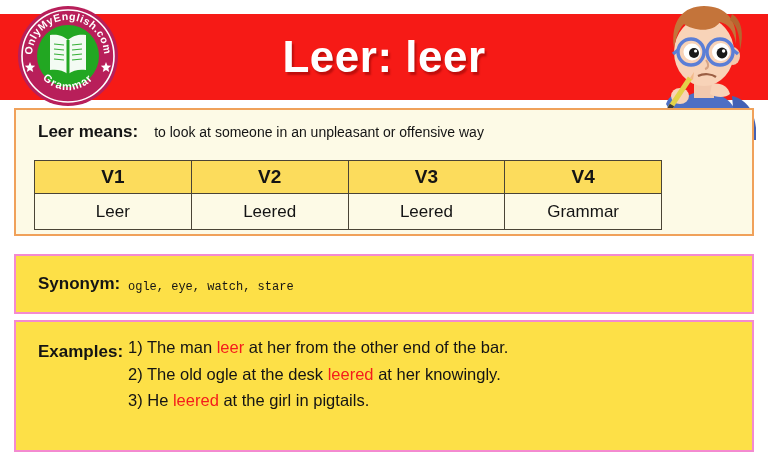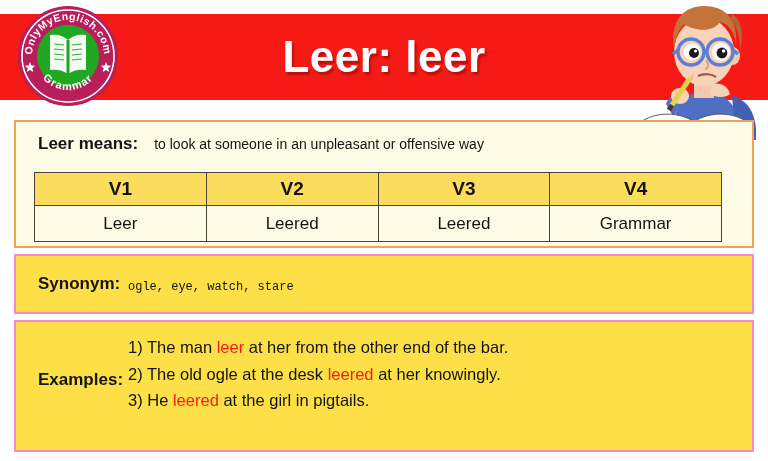--- a/index.html
+++ b/index.html
@@ -57,21 +57,21 @@
     left: 636px;
     top: 0px;
     width: 132px;
     height: 140px;
   }
 
   
   .meaning-box {
     position: absolute;
     left: 14px;
-    top: 120px;
+    top: 108px;
     width: 740px;
     height: 128px;
     background: #fdfae6;
     border: 2px solid #f0a15a;
     box-sizing: border-box;
   }
   .meaning-row {
     display: flex;
     align-items: center;
     height: 44px;
@@ -90,21 +90,21 @@
     margin-left: 16px;
     font-family: "Liberation Sans", sans-serif;
     white-space: nowrap;
   }
 
   
   .forms-table {
     position: absolute;
     left: 18px;
     top: 50px;
-    width: 688px;
+    width: 628px;
     border-collapse: collapse;
     table-layout: fixed;
   }
   .forms-table th,
   .forms-table td {
     border: 1px solid #4a4436;
     text-align: center;
     font-family: "Liberation Sans", sans-serif;
     color: #141414;
   }
@@ -146,21 +146,21 @@
     font-weight: bold;
     color: #141414;
     font-family: "Liberation Sans", sans-serif;
     white-space: nowrap;
     padding-left: 22px;
     width: 112px;
     box-sizing: border-box;
     flex: 0 0 auto;
   }
   .panel-synonym .panel-label { padding-top: 0; }
-  .panel-examples .panel-label { padding-top: 20px; margin-top: 28px; }
+  .panel-examples .panel-label { padding-top: 20px; }
   .panel-body {
     flex: 1 1 auto;
   }
   .synonym-text {
     font-size: 12px;
     color: #141414;
     font-family: Liberation Mono, monospace;
   }
   .examples-list {
     margin: 0;

